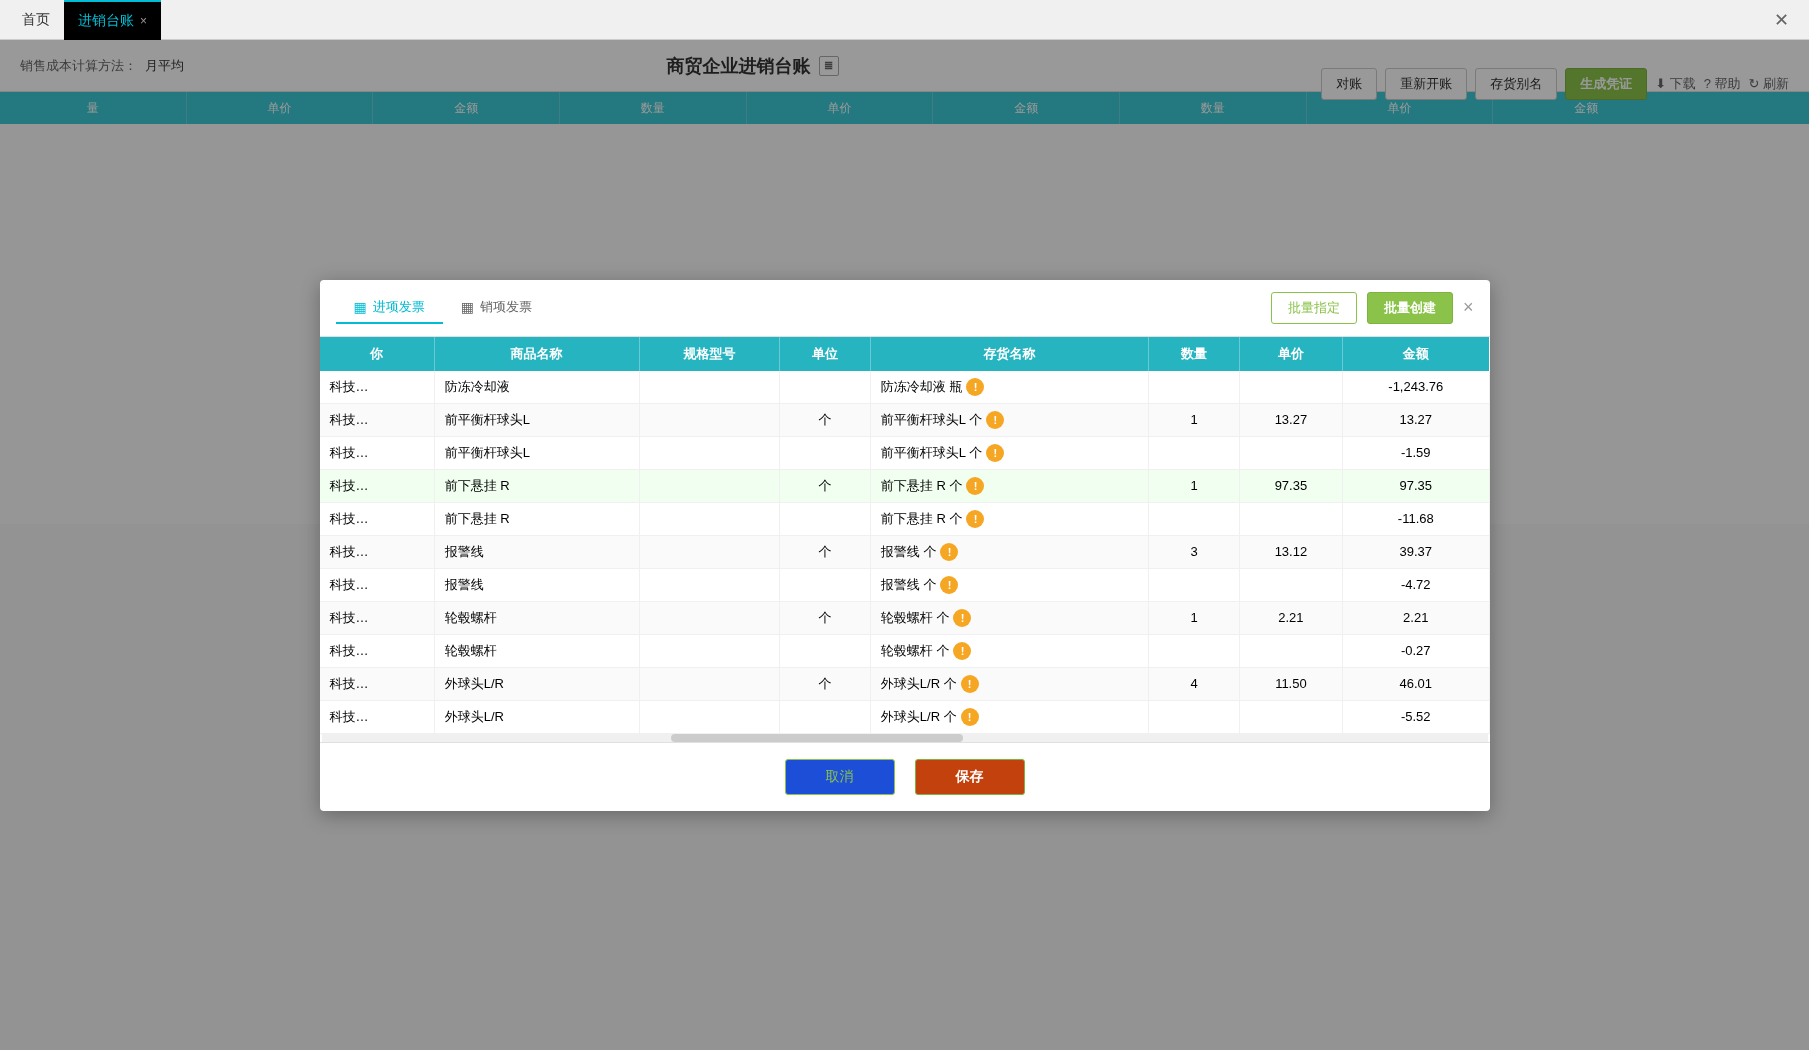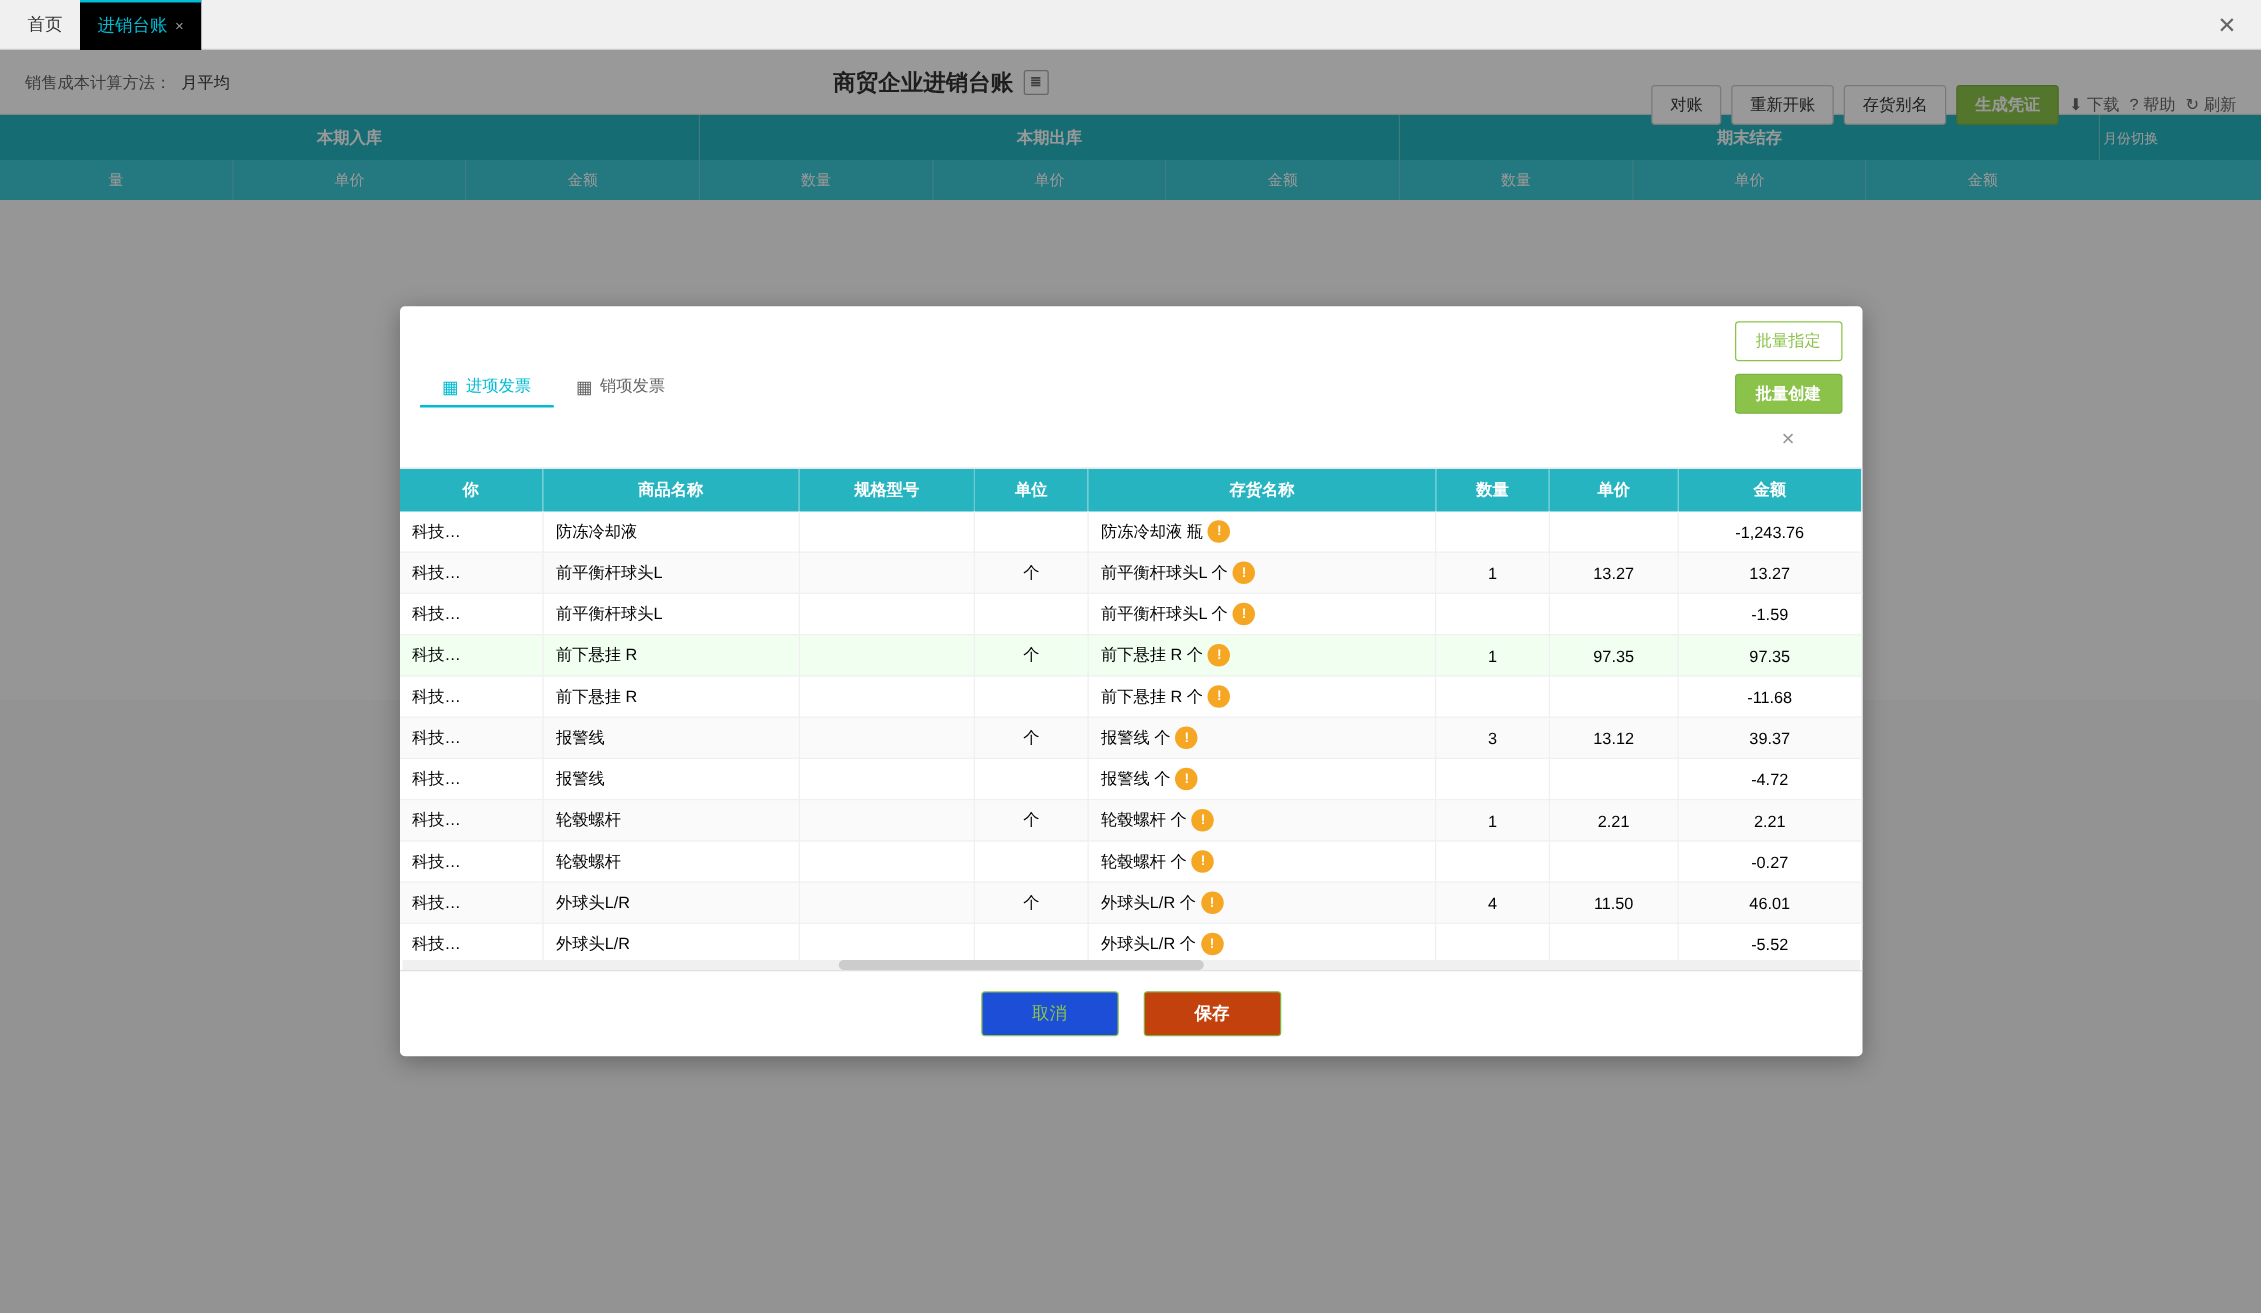--- a/index.html
+++ b/index.html
@@ -145,26 +145,20 @@
       <button class="btn btn-outline">对账</button>
       <button class="btn btn-outline">重新开账</button>
       <button class="btn btn-outline">存货别名</button>
       <button class="btn btn-primary">生成凭证</button>
       <button class="btn-text">⬇ 下载</button>
       <button class="btn-text">? 帮助</button>
       <button class="btn-text">↻ 刷新</button>
     </div>
   </div>
 
-  <div style="display:flex; background:#26b5c0; height:36px; padding-right:80px;">
-    <div style="flex:1; display:flex; align-items:center; justify-content:center; border-right:1px solid rgba(255,255,255,0.3); color:white; font-size:13px; font-weight:bold;">本期入库</div>
-    <div style="flex:1; display:flex; align-items:center; justify-content:center; border-right:1px solid rgba(255,255,255,0.3); color:white; font-size:13px; font-weight:bold;">本期出库</div>
-    <div style="flex:1; display:flex; align-items:center; justify-content:center; color:white; font-size:13px; font-weight:bold;">期末结存</div>
-    <div style="width:50px; display:flex; align-items:center; justify-content:center; color:white; font-size:11px; border-left:1px solid rgba(255,255,255,0.3);">月份切换</div>
-  </div>
   <div style="display:flex; background:#3cc8d4; height:32px; padding-right:80px;">
     <div style="flex:1; display:flex; align-items:center; justify-content:center; border-right:1px solid rgba(255,255,255,0.2); color:white; font-size:12px;">量</div>
     <div style="flex:1; display:flex; align-items:center; justify-content:center; border-right:1px solid rgba(255,255,255,0.2); color:white; font-size:12px;">单价</div>
     <div style="flex:1; display:flex; align-items:center; justify-content:center; border-right:1px solid rgba(255,255,255,0.2); color:white; font-size:12px;">金额</div>
     <div style="flex:1; display:flex; align-items:center; justify-content:center; border-right:1px solid rgba(255,255,255,0.2); color:white; font-size:12px;">数量</div>
     <div style="flex:1; display:flex; align-items:center; justify-content:center; border-right:1px solid rgba(255,255,255,0.2); color:white; font-size:12px;">单价</div>
     <div style="flex:1; display:flex; align-items:center; justify-content:center; border-right:1px solid rgba(255,255,255,0.2); color:white; font-size:12px;">金额</div>
     <div style="flex:1; display:flex; align-items:center; justify-content:center; border-right:1px solid rgba(255,255,255,0.2); color:white; font-size:12px;">数量</div>
     <div style="flex:1; display:flex; align-items:center; justify-content:center; border-right:1px solid rgba(255,255,255,0.2); color:white; font-size:12px;">单价</div>
     <div style="flex:1; display:flex; align-items:center; justify-content:center; color:white; font-size:12px;">金额</div>
@@ -180,21 +174,21 @@
         <div class="modal-tabs">
           <div class="modal-tab active">
             <span class="modal-tab-icon">▦</span>
             <span>进项发票</span>
           </div>
           <div class="modal-tab">
             <span class="modal-tab-icon">▦</span>
             <span>销项发票</span>
           </div>
         </div>
-        <div style="display:flex; align-items:center; gap:10px;flex-direction:column;">
+        <div style="display:flex; align-items:center; gap:10px;">
           <button class="btn-batch-assign">批量指定</button>
           <button class="btn-batch-create">批量创建</button>
           <button class="modal-close">×</button>
         </div>
       </div>
 
       <div class="modal-table-container">
         <table class="modal-table">
           <thead>
             <tr>

